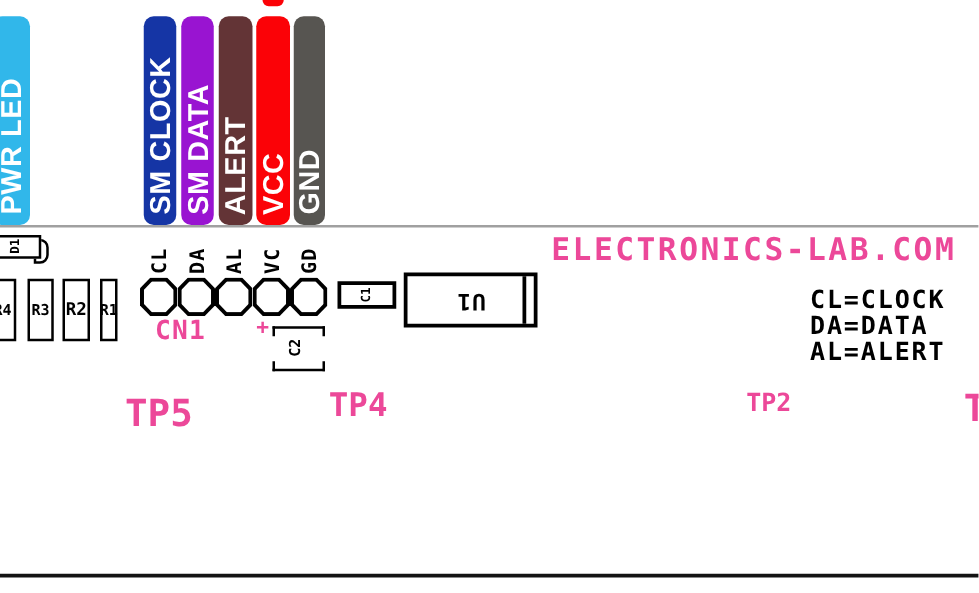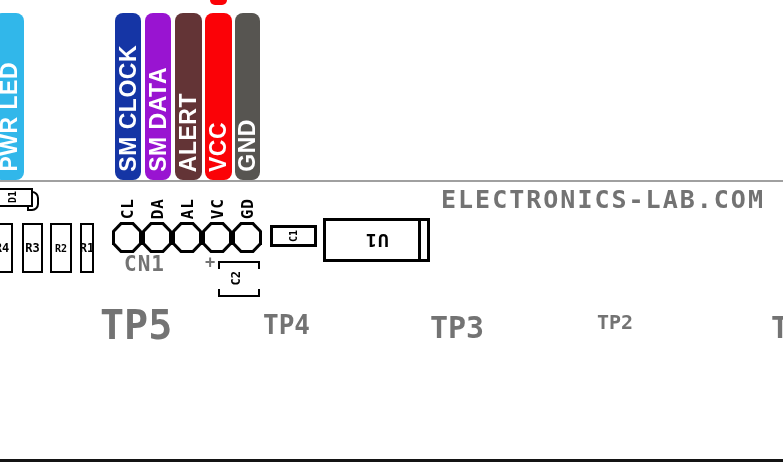--- a/index.html
+++ b/index.html
@@ -26,21 +26,21 @@
   .oct i{position:absolute;left:3px;top:3px;right:3px;bottom:3px;background:#fff;
          clip-path:inherit;}
   .pinlbl{position:absolute;top:185px;height:34px;width:20px;display:flex;
           flex-direction:column;align-items:center;justify-content:flex-end;
           font-weight:bold;font-size:16px;letter-spacing:1px;color:#000;}
   
   .brk-top{position:absolute;border-top:2.5px solid #000;border-left:2.5px solid #000;
            border-right:2.5px solid #000;}
   .brk-bot{position:absolute;border-bottom:2.5px solid #000;border-left:2.5px solid #000;
            border-right:2.5px solid #000;}
-  .txt{position:absolute;color:#737373;white-space:nowrap;}
+  .txt{position:absolute;color:#ec4899;white-space:nowrap;}
 </style>
 </head>
 <body>
 
 <div id="screen">
 
   <div class="abs" style="left: 210px; top: 0px; width: 17px; height: 5px; border-radius: 0px 0px 5px 5px; background: rgb(251, 2, 7);" title="VCC"></div>
 
   <div class="pill" style="left: -6px; width: 30px; background: rgb(49, 183, 234);">
     <span class="vtext">PWR LED</span>
@@ -69,21 +69,21 @@
     <span class="vtext ref" style="font-size:10px;">D1</span>
   </div>
 
   <div class="box thin" style="left:-9px;top:223px;width:22px;height:50px;">
     <span class="ref" style="font-size:12px;">R4</span>
   </div>
   <div class="box thin" style="left:22px;top:223px;width:21px;height:50px;">
     <span class="ref" style="font-size:12px;">R3</span>
   </div>
   <div class="box thin" style="left:50px;top:223px;width:22px;height:50px;">
-    <span class="ref" style="font-size:10px;">R2</span>
+    <span class="ref" style="font-size:14px;">R2</span>
   </div>
   <div class="box thin" style="left:80px;top:223px;width:14px;height:50px;">
     <span class="ref" style="font-size:12px;">R1</span>
   </div>
 
   <div class="pinlbl" style="left:117px;">
     <span class="vtext">CL</span>
   </div>
   <div class="pinlbl" style="left:147px;">
     <span class="vtext">DA</span>
@@ -127,20 +127,24 @@
     <span class="vtext ref" style="font-size:10px;">C1</span>
   </div>
 
   <div class="box" style="left:323px;top:218px;width:107px;height:44px;">
     <span class="ref" style="font-size:18px;transform:rotate(180deg);letter-spacing:1px;">U1</span>
     <div style="position:absolute;right:6px;top:0;bottom:0;width:3px;background:#000;"></div>
   </div>
 
   <div class="txt ref" style="left:441px;top:185px;font-size:25px;letter-spacing:2px;">ELECTRONICS-LAB.COM</div>
 
+  <div class="abs" style="left:648px;top:229px;line-height:21px;">
+    <div class="ref" style="font-size:20px;letter-spacing:1.5px;">CL=CLOCK</div>
+    <div class="ref" style="font-size:20px;letter-spacing:1.5px;">DA=DATA</div>
+    <div class="ref" style="font-size:20px;letter-spacing:1.5px;">AL=ALERT</div>
+  </div>
 
-  <div class="txt ref" style="left:100px;top:302px;font-size:40px;text-align:center;">TP5</div>
+  <div class="txt ref" style="left:100px;top:314px;font-size:30px;text-align:center;">TP5</div>
   <div class="txt ref" style="left:263px;top:310px;font-size:26px;">TP4</div>
-  <div class="txt ref" style="left:430px;top:310px;font-size:30px;">TP3</div>
   <div class="txt ref" style="left:597px;top:310px;font-size:20px;">TP2</div>
   <div class="txt ref" style="left:771px;top:310px;font-size:30px;">TP1</div>
 
 </div>
 
 </body></html>

